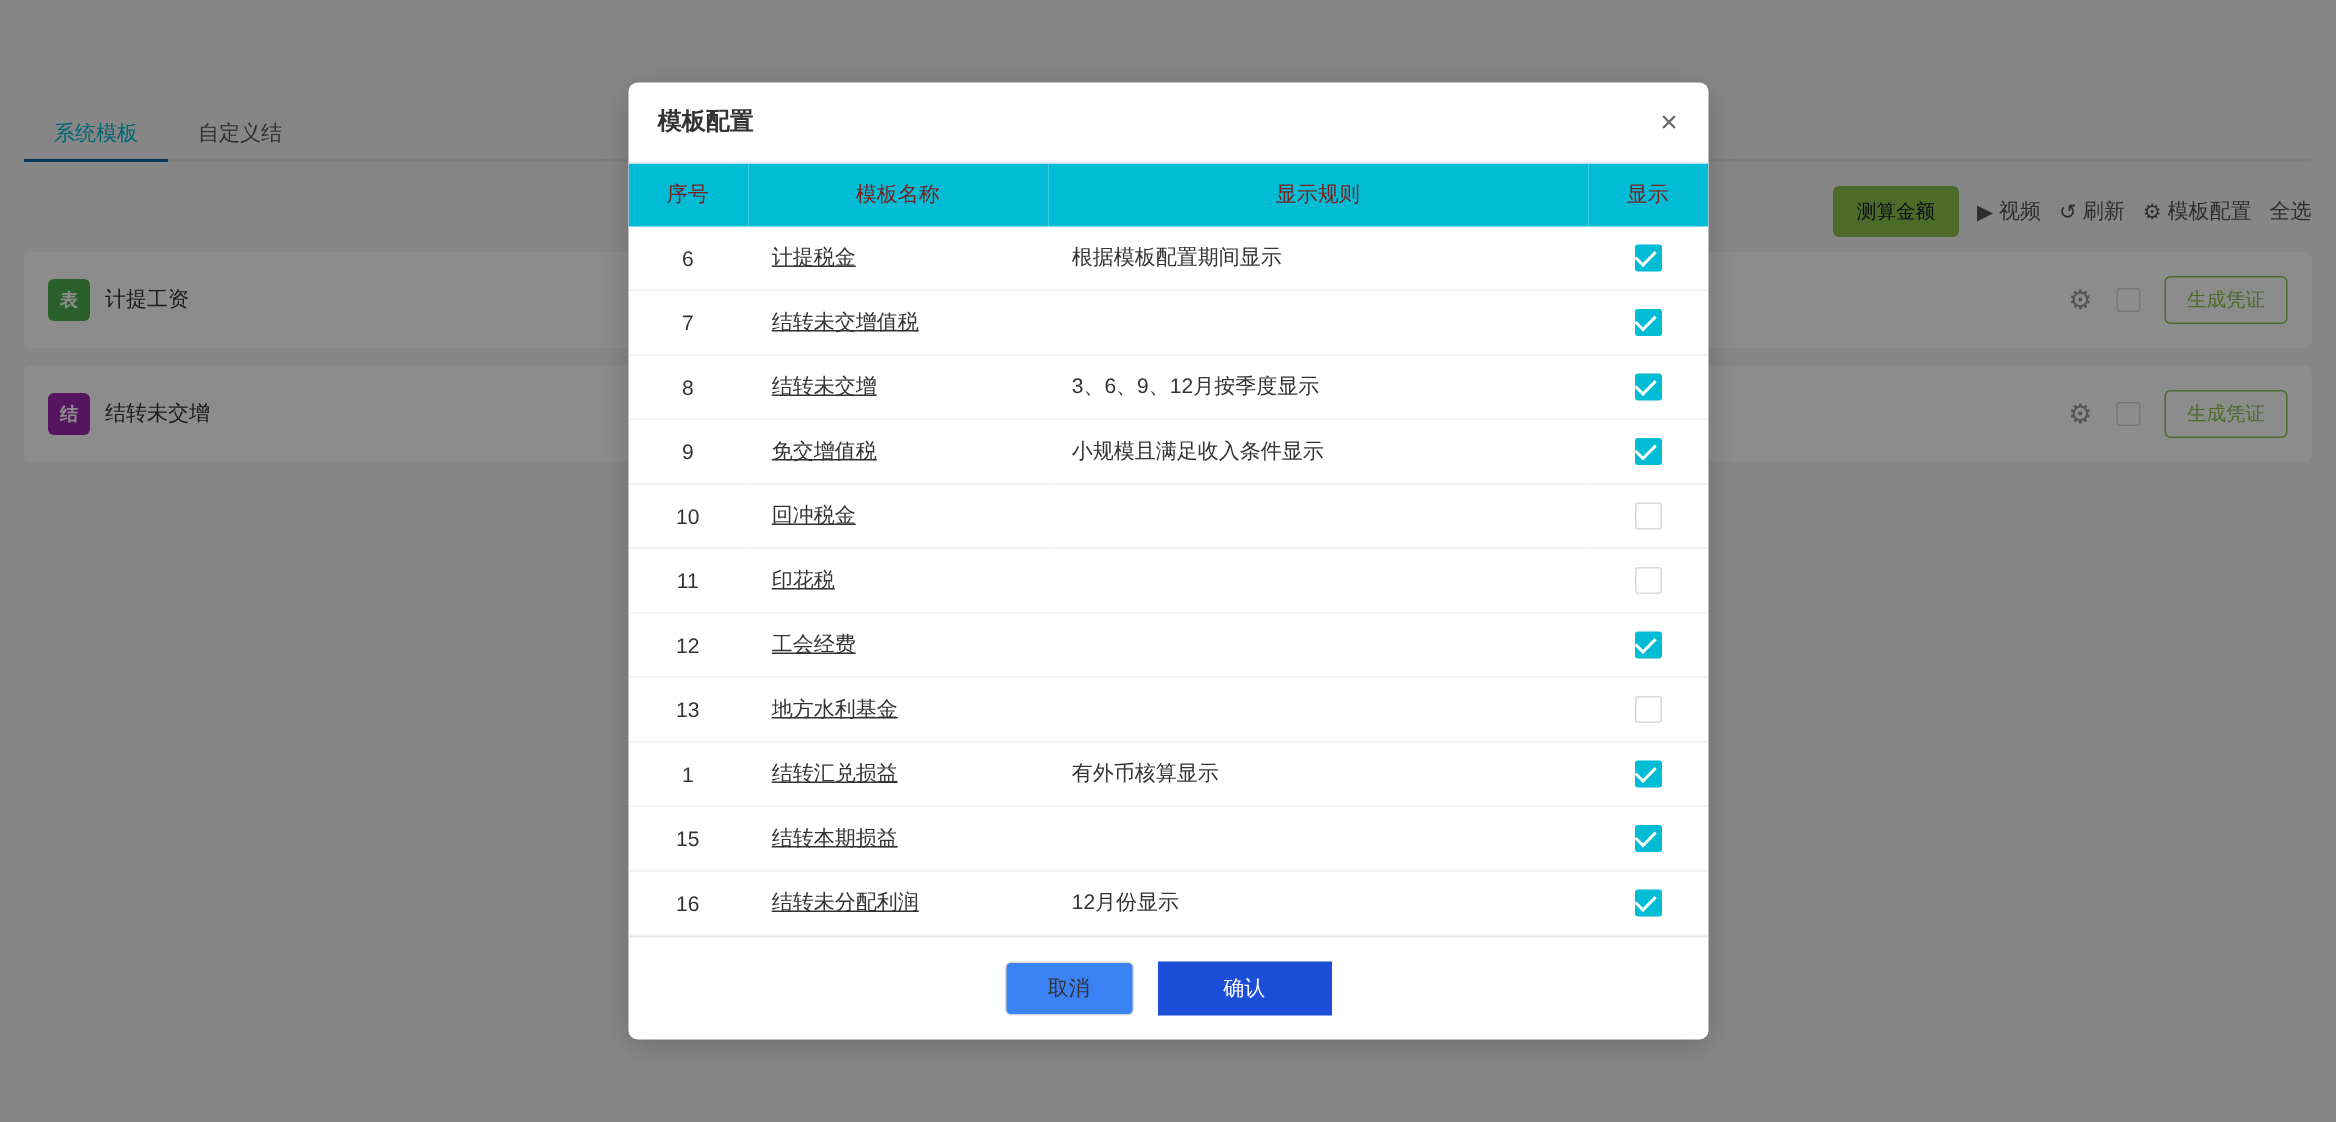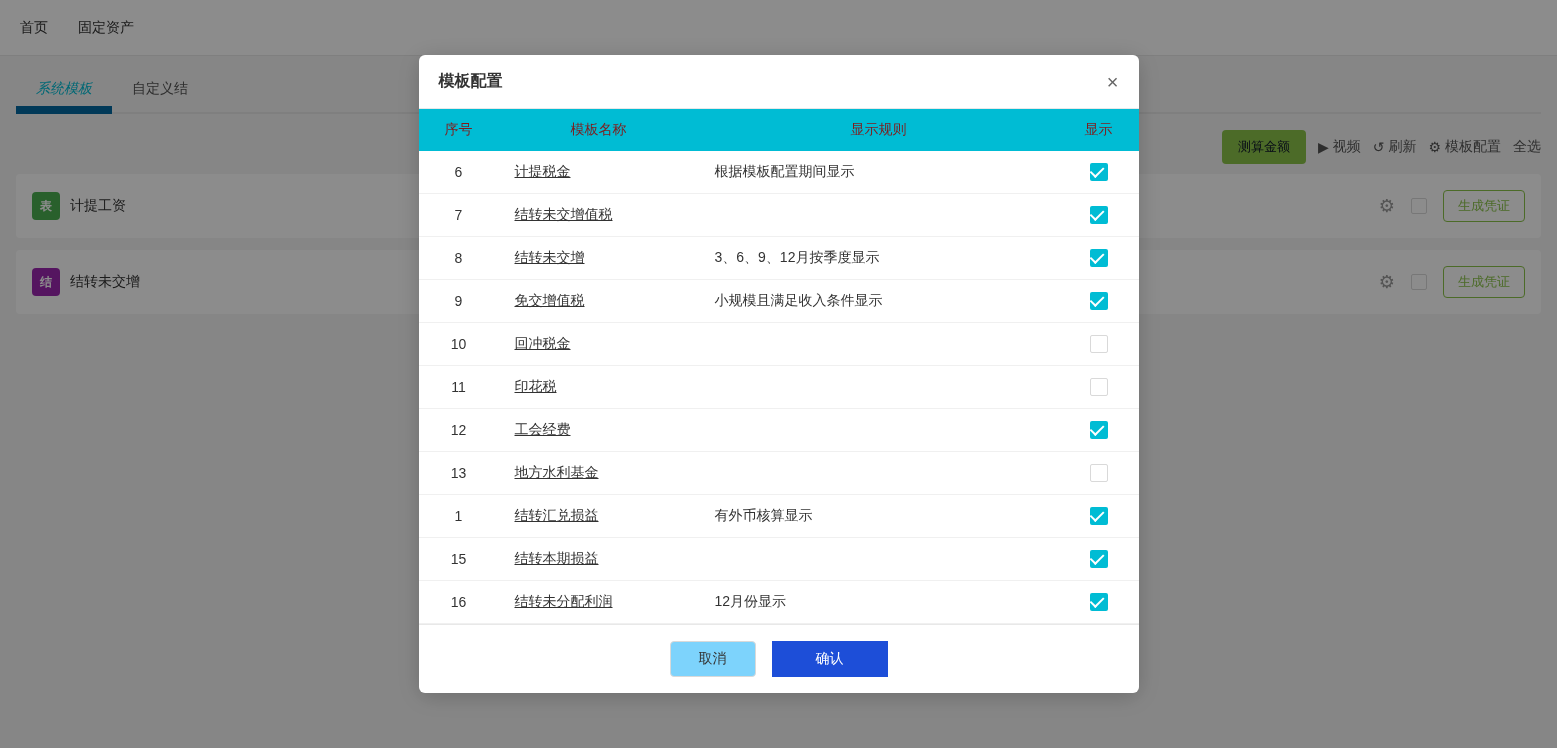--- a/index.html
+++ b/index.html
@@ -58,23 +58,22 @@
       margin-bottom: 16px;
     }
     .tab-item {
       padding: 8px 20px;
       cursor: pointer;
       color: #555;
       font-size: 14px;
     }
     .tab-item.active {
       color: #00bcd4;
-      border-bottom: 8px solid #0369a1;
+      border-bottom: 2px solid #0369a1;
       margin-bottom: -2px;
-      font-style: italic;
     }
 
     
     .toolbar {
       display: flex;
       justify-content: flex-end;
       align-items: center;
       gap: 12px;
       margin-bottom: 10px;
     }
@@ -295,21 +294,21 @@
     
     .modal-footer {
       display: flex;
       justify-content: center;
       gap: 16px;
       padding: 16px 20px;
       border-top: 1px solid #e8e8e8;
     }
     .btn-cancel {
       border: 1px solid #d9d9d9;
-      background: #7dd3fc;
+      background: #3b82f6;
       padding: 8px 28px;
       border-radius: 4px;
       cursor: pointer;
       font-size: 14px;
       color: #333;
     }
     .btn-confirm {
       border: none;
       background: #1d4ed8;
       color: #fff;
@@ -326,24 +325,20 @@
     .modal-body::-webkit-scrollbar-thumb {
       background: #ccc;
       border-radius: 3px;
     }
   </style>
 </head>
 <body>
 
 <div class="page-bg">
 
-  <div class="top-nav">
-    <span class="nav-item">首页</span>
-    <span class="nav-item">固定资产</span>
-  </div>
 
   <div class="content-area">
 
     <div class="tabs-bar">
       <div class="tab-item active">
         <span>系统模板</span>
       </div>
       <div class="tab-item">
         <span>自定义结</span>
       </div>

